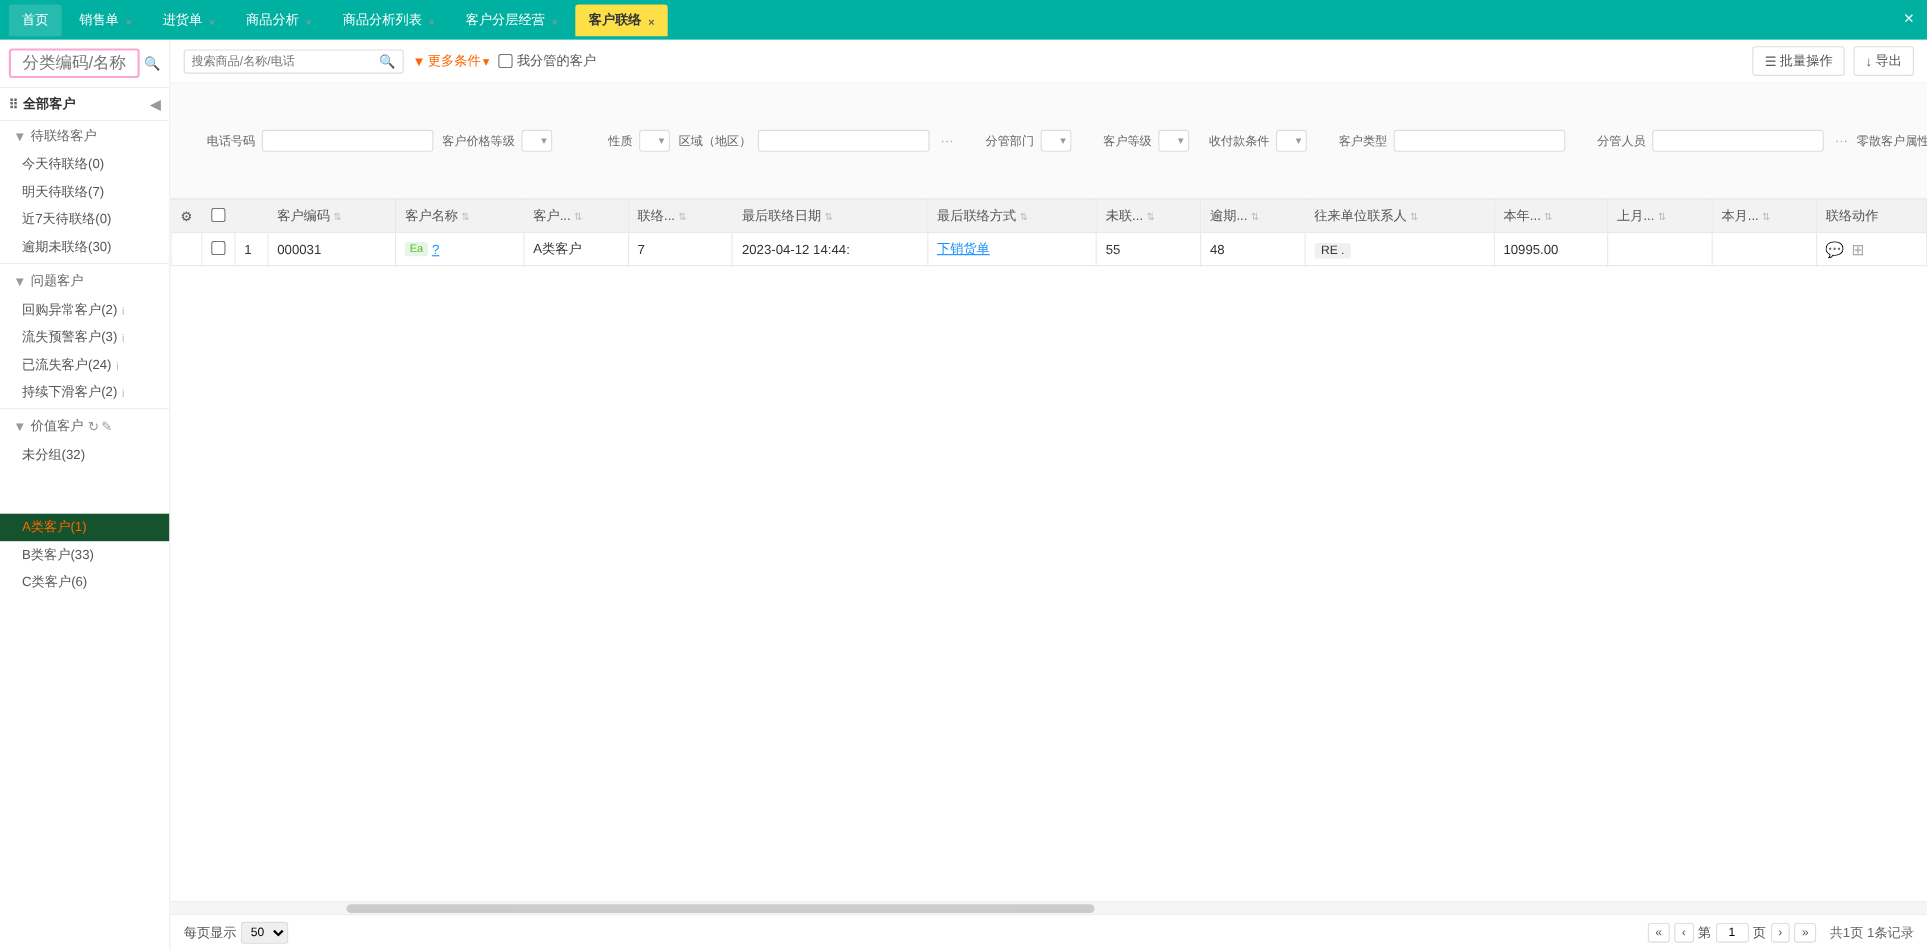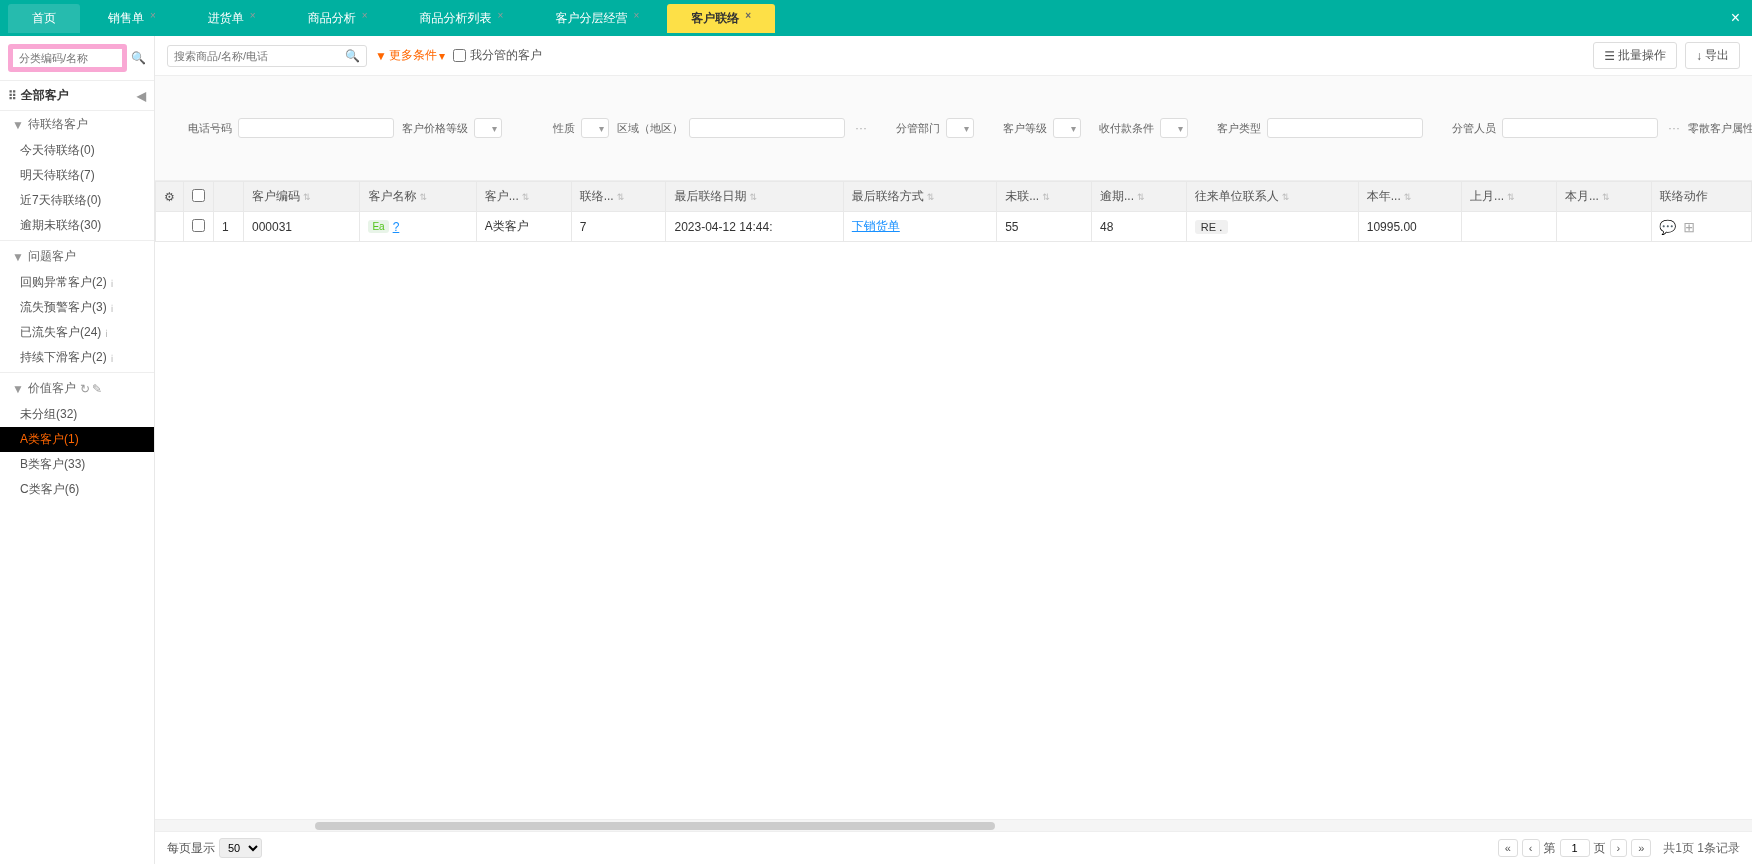--- a/index.html
+++ b/index.html
@@ -10,25 +10,25 @@
       background: #00b0a0;
       height: 36px;
       display: flex;
       align-items: center;
       padding: 0 8px;
       gap: 4px;
       position: relative;
     }
     .nav-tab {
       color: #fff;
-      padding: 6px 24px;
+      padding: 6px 12px;
       cursor: pointer;
       font-size: 12px;
       display: flex;
-      align-items: flex-start;
+      align-items: flex-end;
       gap: 4px;
       white-space: nowrap;
       border-radius: 3px 3px 0 0;
     }
     .nav-tab.home { background: rgba(255,255,255,0.15); }
     .nav-tab.active { background: #fde047; color: #333; border-radius: 3px 3px 0 0; font-weight: bold; }
     .nav-tab .close-x { color: #999; font-size: 10px; cursor: pointer; margin-left: 2px; }
     .nav-tab.active .close-x { color: #666; }
     .top-nav-right { margin-left: auto; color: #fff; font-size: 16px; cursor: pointer; padding: 4px; }
 
@@ -48,27 +48,28 @@
       overflow-y: auto;
     }
     .sidebar-search {
       padding: 8px;
       border-bottom: 1px solid #eee;
       display: flex;
       align-items: center;
       gap: 4px;
     }
     .sidebar-search input {
-      border: 5px solid #f9a8d4;
+      border: 2px solid #f9a8d4;
       border-radius: 3px;
       padding: 3px 6px;
-      font-size: 11px;
+      font-size: 15px;
       width: 100%;
       outline: none;
       color: #999;
+      text-align: center;
     }
     .sidebar-search .search-icon { color: #00b0a0; cursor: pointer; }
 
     .sidebar-section-header {
       display: flex;
       align-items: center;
       padding: 6px 8px;
       font-weight: bold;
       font-size: 12px;
       color: #333;
@@ -88,21 +89,21 @@
     .sidebar-group-title .arrow { margin-right: 4px; color: #999; }
     .sidebar-item {
       padding: 4px 8px 4px 20px;
       color: #555;
       cursor: pointer;
       font-size: 11px;
       display: flex;
       align-items: center;
       gap: 2px;
     }
-    .sidebar-item.active { background: #000000; color: #f60; }
+    .sidebar-item.active { background: #14532d; color: #f60; margin-top: 41px; }
     .sidebar-item .info-icon { color: #bbb; font-size: 10px; margin-left: 2px; }
 
     .sidebar-divider { height: 1px; background: #eee; margin: 2px 0; }
 
     
     .content-area {
       flex: 1;
       display: flex;
       flex-direction: column;
       background: #fff;

